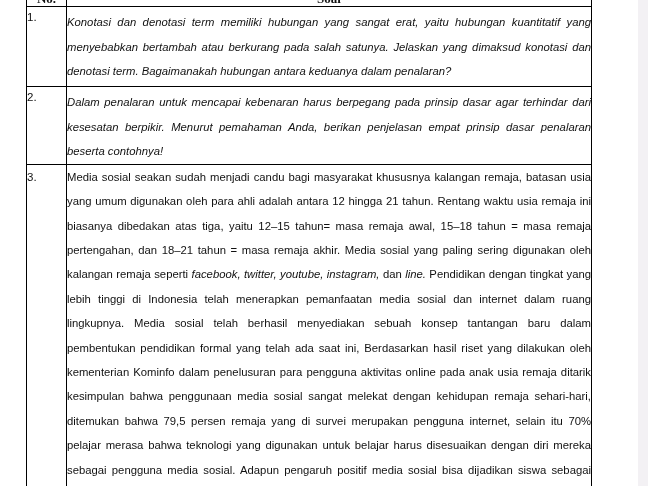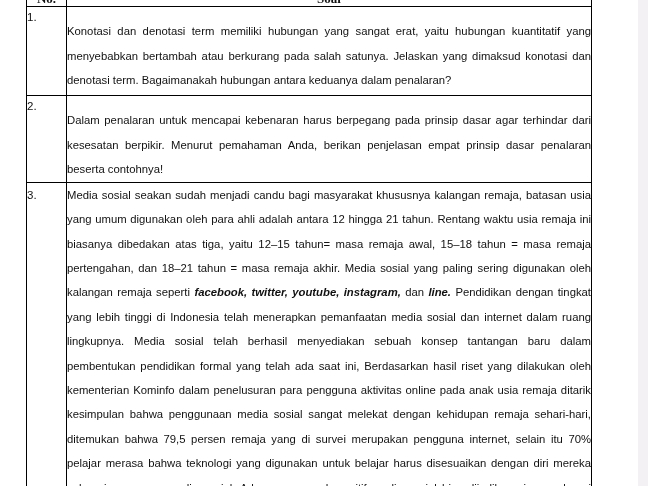--- a/index.html
+++ b/index.html
@@ -61,24 +61,24 @@
     }
     td.text {
       font-size: 11.3px;
       line-height: 24.6px;
       padding: 0 6px 0 6px;
       text-align: justify;
     }
     .row1 td { height: 76px; }
     .row2 td { height: 73px; }
     .row3 td { height: 360px; }
-    .row1 td.text, .row2 td.text { padding-top: 12px; }
+    .row1 td.text, .row2 td.text { padding-top: 3px; font-style: italic; }
     .row3 td.text { padding-top: 0px; line-height: 24.4px; }
     .row3 td.num { padding-top: 2px; }
-    em { font-style: italic; font-weight: bold; }
+    em { font-style: italic; }
   </style>
 </head>
 <body>
 
 <div class="page">
   <table class="soal">
     <thead>
       <tr>
         <th class="no-col">No.</th>
         <th>Soal</th>

